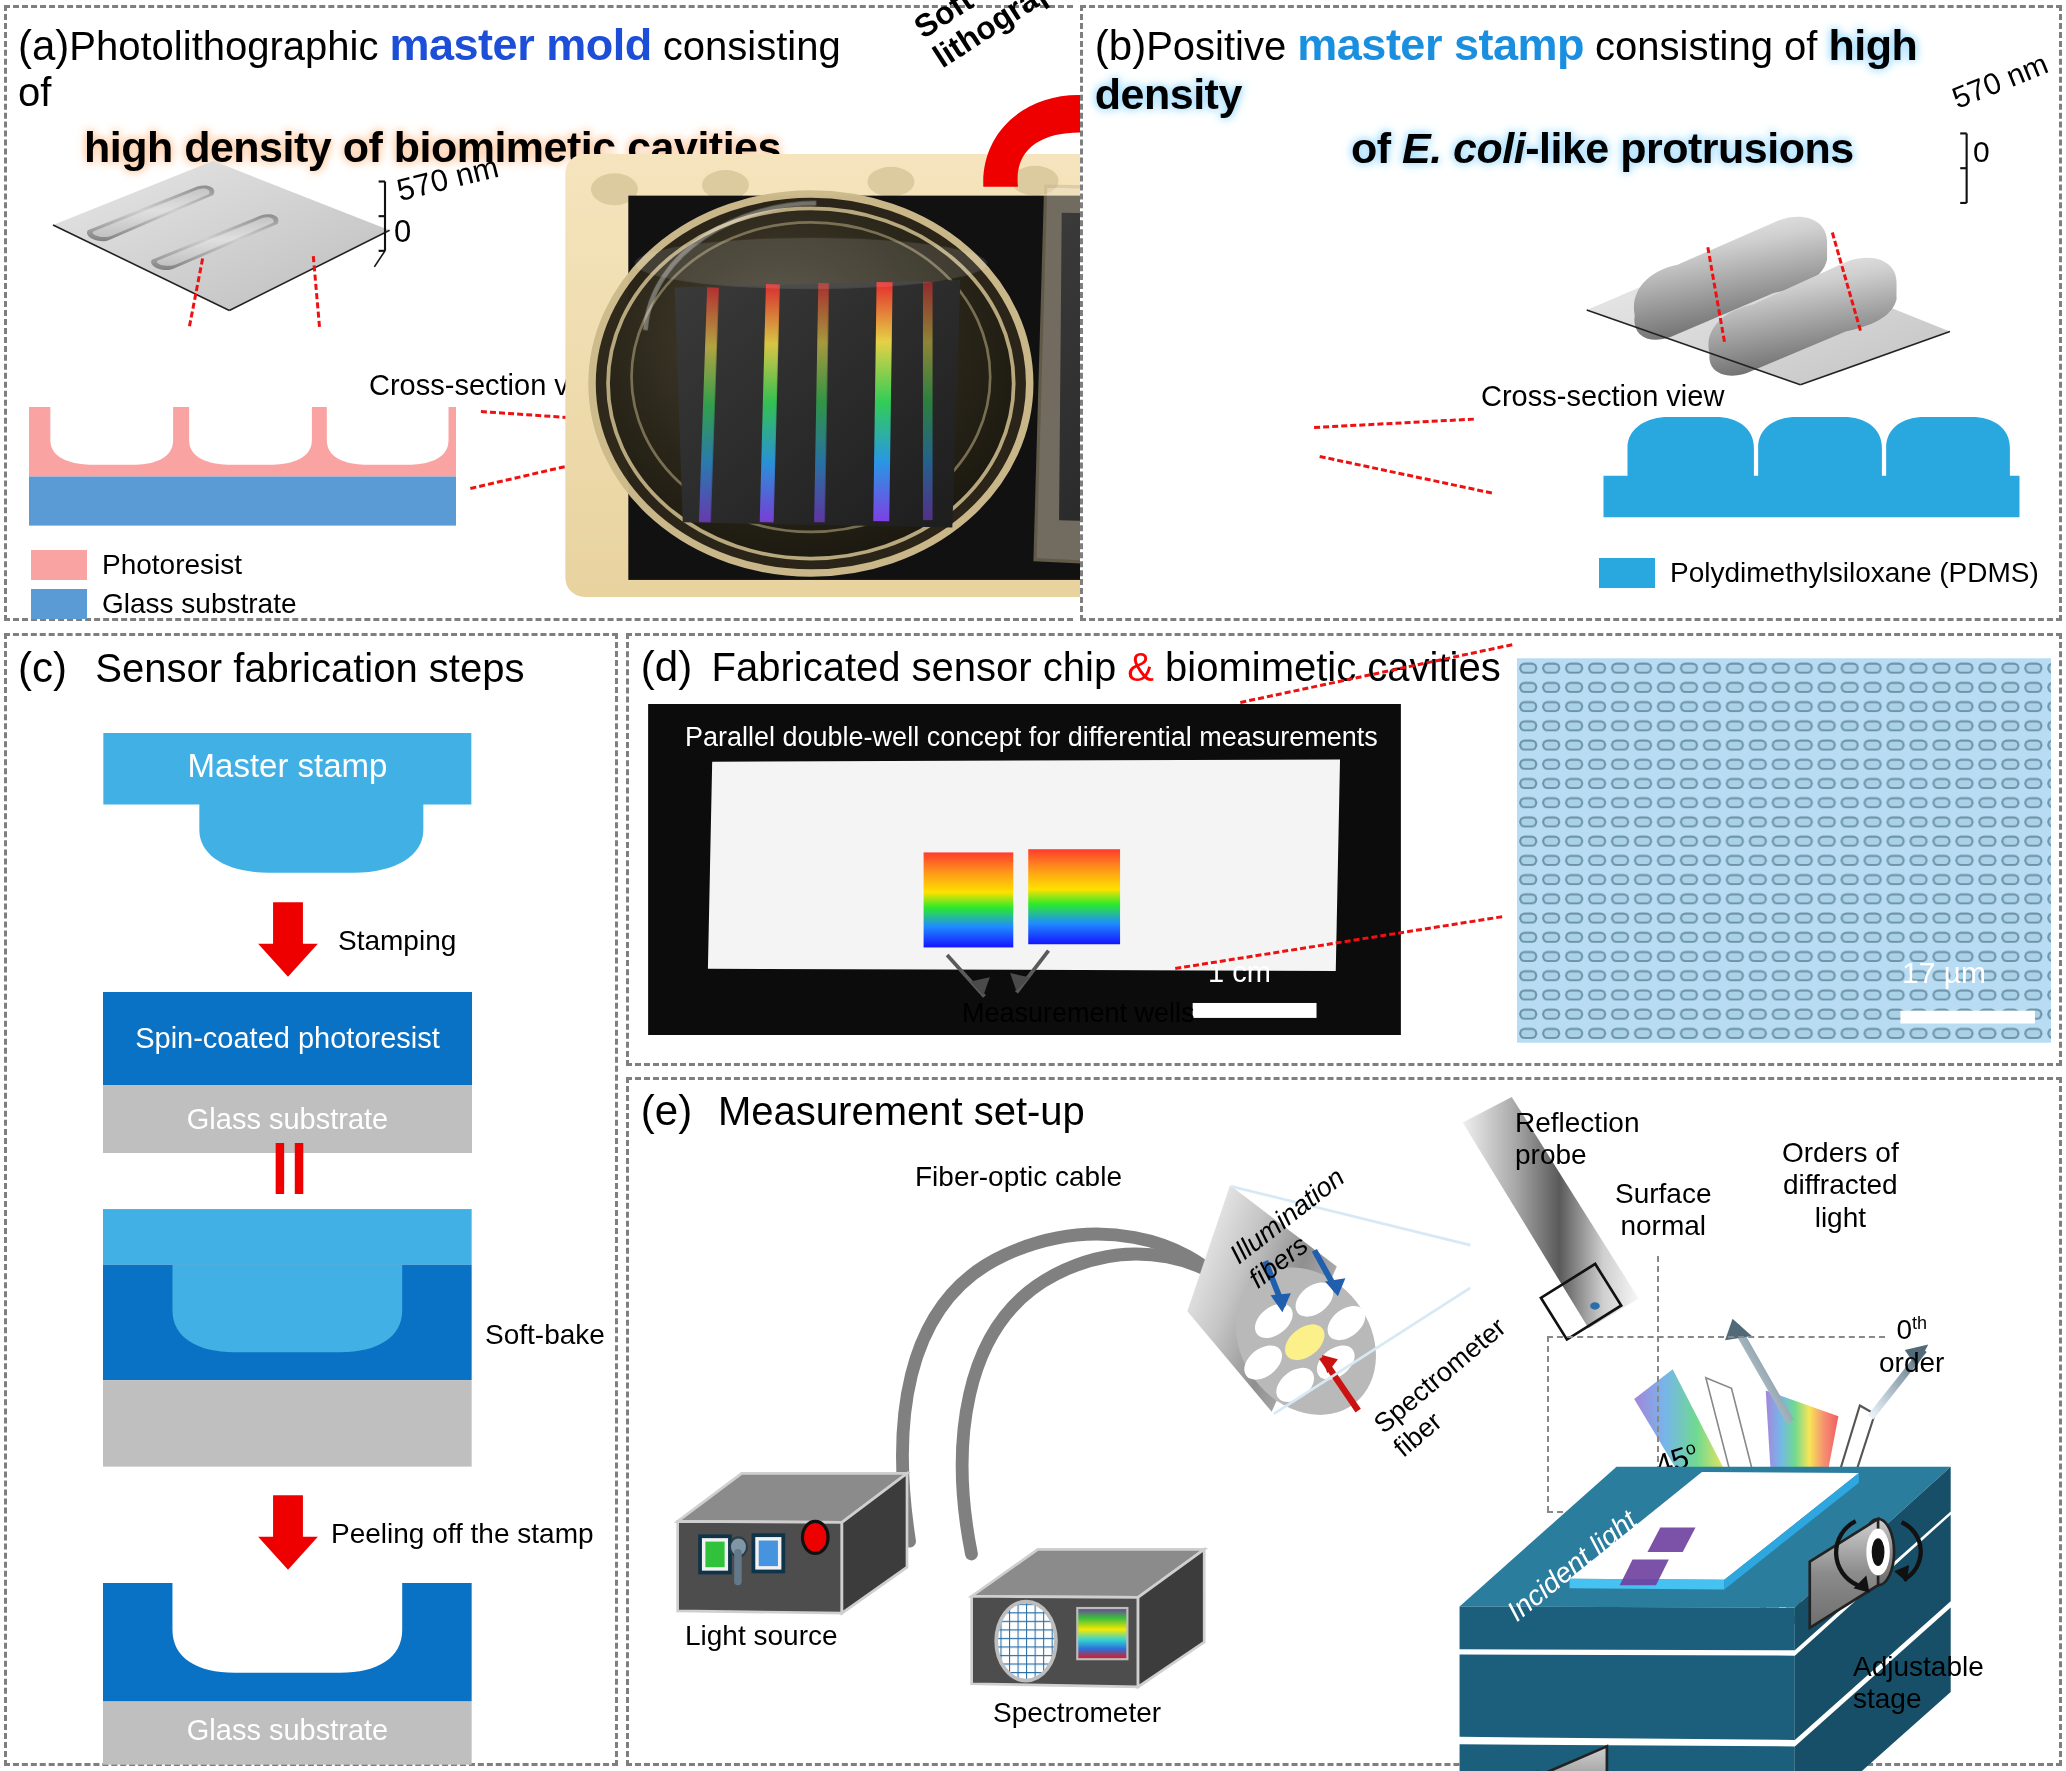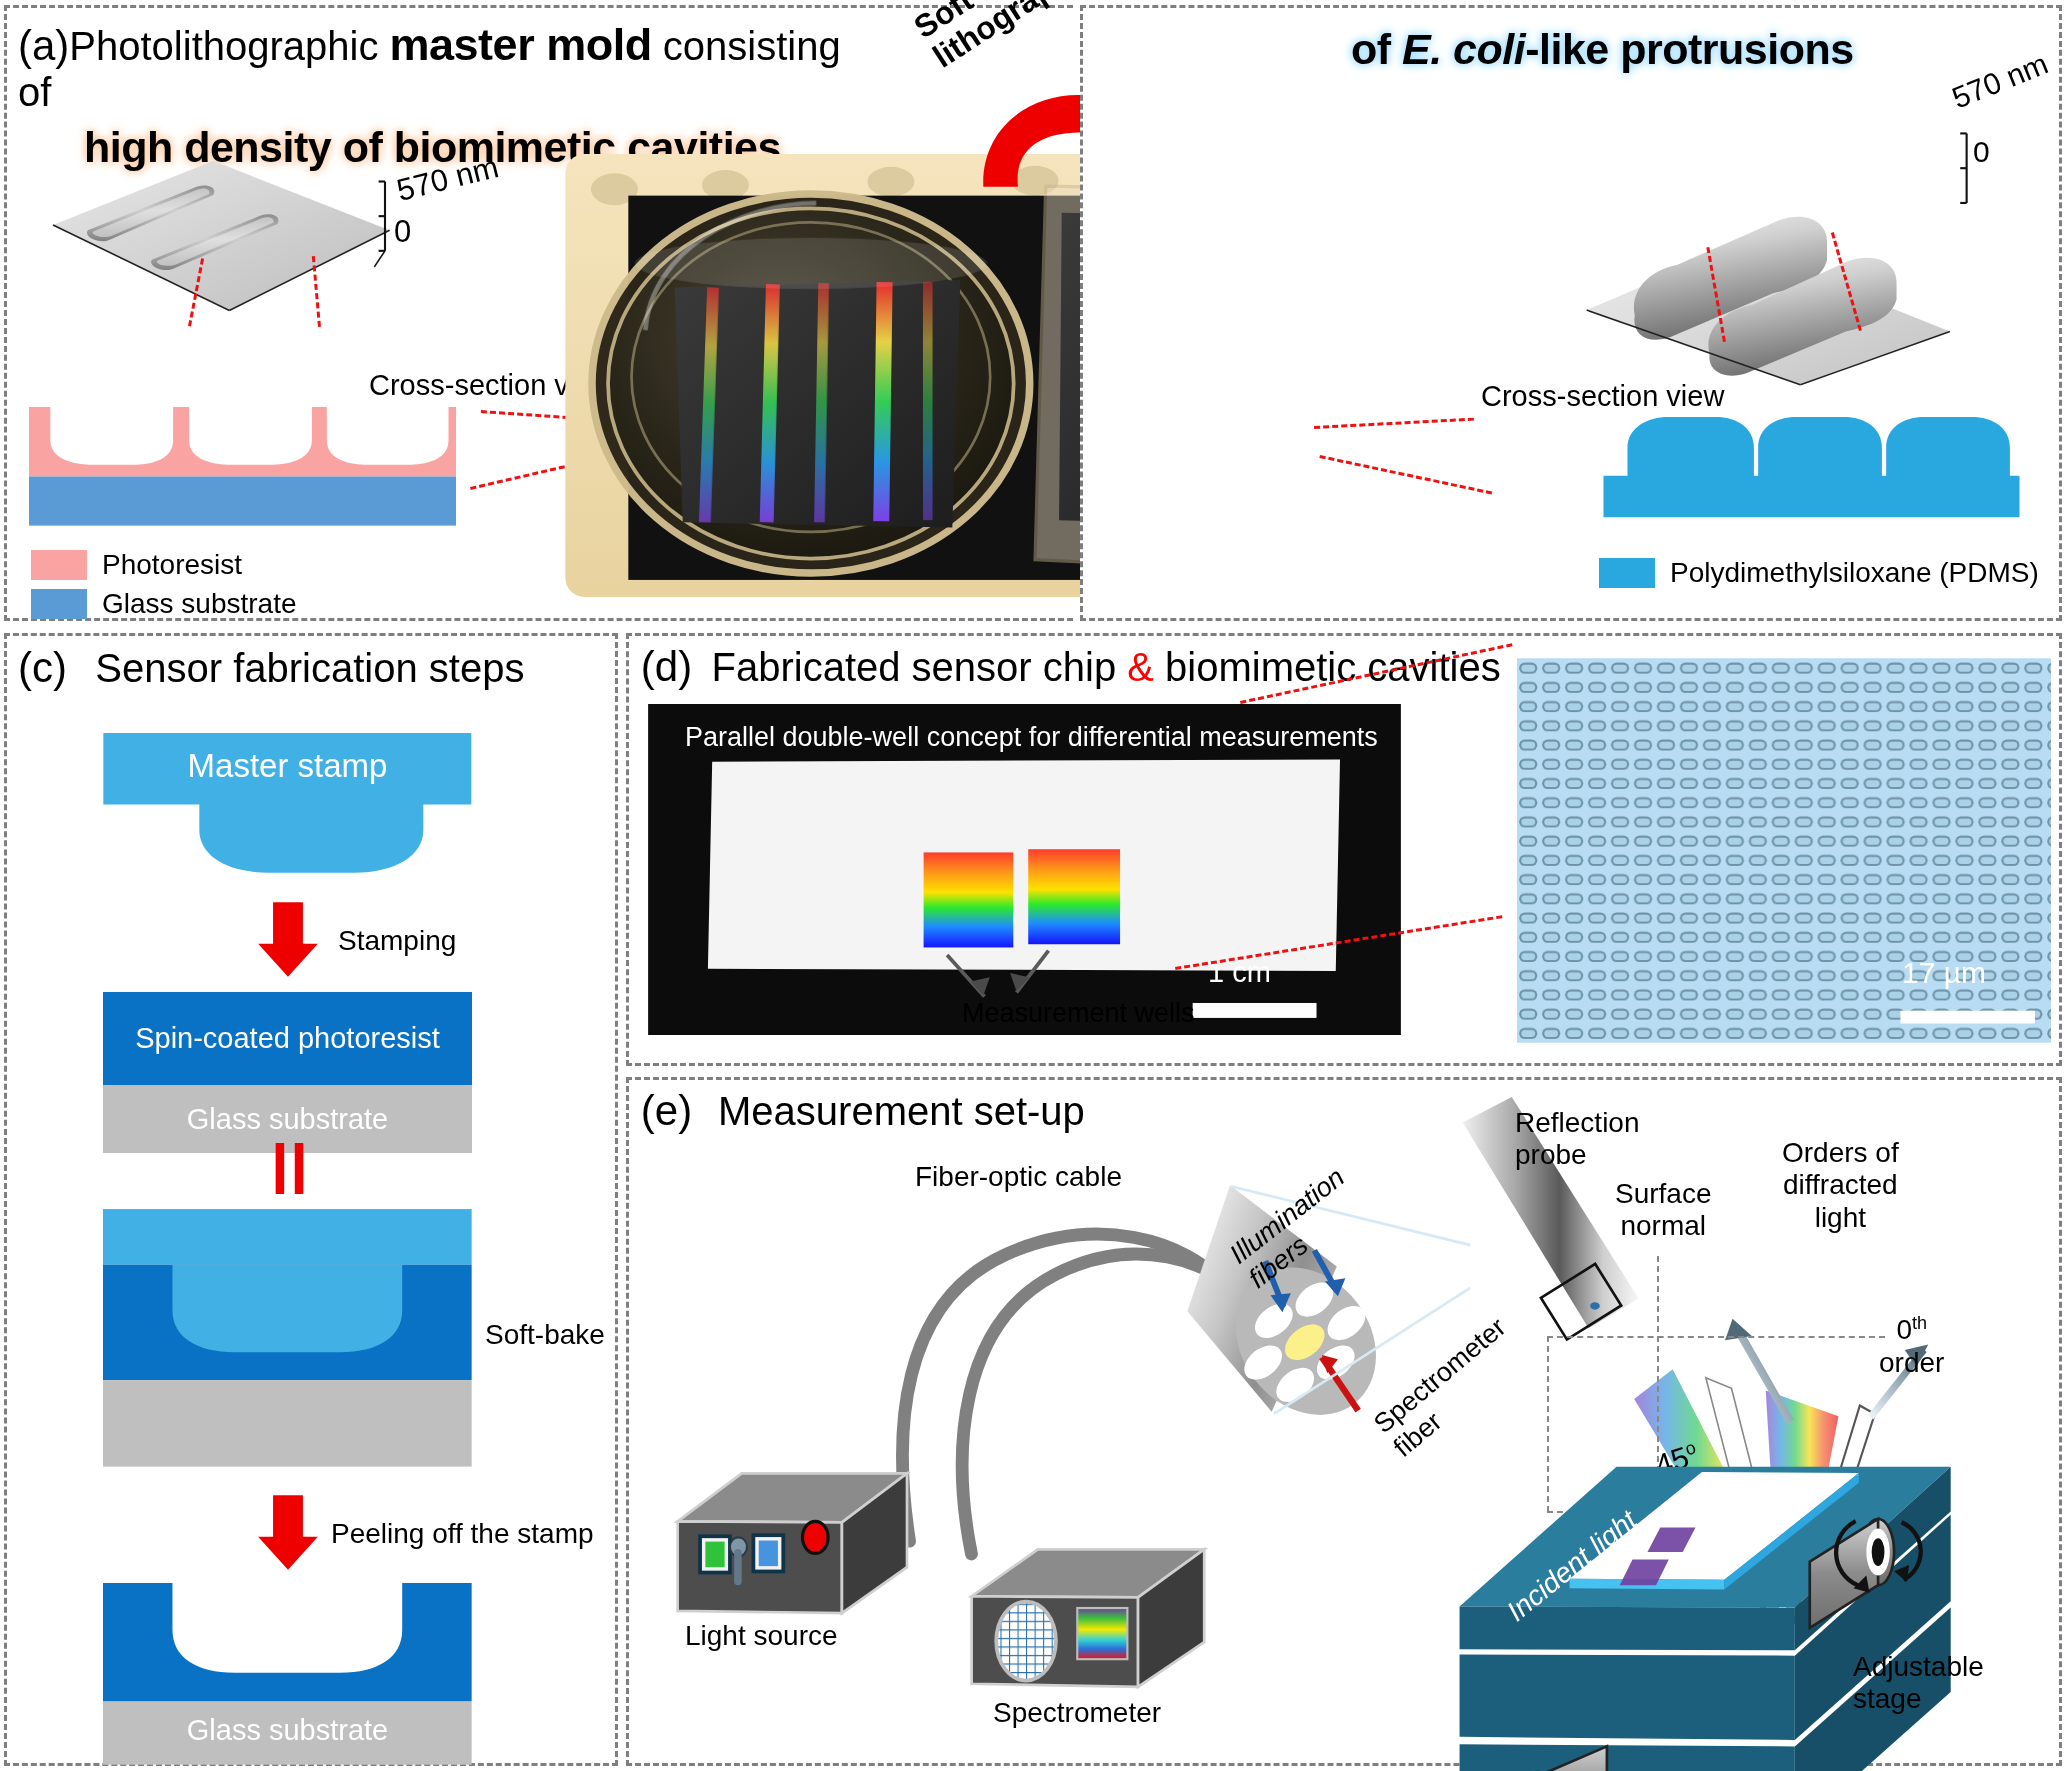--- a/index.html
+++ b/index.html
@@ -5,21 +5,21 @@
   * { box-sizing: border-box; margin:0; padding:0; }
   html,body { background:#ffffff; }
   body {
     width:2066px; height:1772px; position:relative;
     font-family:"Liberation Sans", sans-serif;
     color:#000; overflow:hidden;
   }
   .panel { position:absolute; border:3.2px dashed #7f7f7f; background:#fff; }
   .plabel { font-size:42px; font-weight:400; line-height:1; white-space:nowrap;}
   .ttl { font-size:40px; line-height:1.12; }
-  .b-red { color:#000000; font-weight:bold; font-size:45px; letter-spacing:-0.5px;}
+  .b-red { color:#1d4ed8; font-weight:bold; font-size:45px; letter-spacing:-0.5px;}
   .b-blue { color:#1a8fe0; font-weight:bold; font-size:45px; letter-spacing:-0.5px;}
   .glowO { font-weight:bold; font-size:43px; text-shadow:0 0 7.5px #ffc9a0,0 0 11.8px #ffc9a0; letter-spacing:-0.5px;}
   .glowB { font-weight:bold; font-size:43px; text-shadow:0 0 7.5px #9fdcff,0 0 11.8px #9fdcff; letter-spacing:-0.5px;}
   .txt { font-size:28px; }
   .legsq { width:56px; height:30px; display:inline-block; vertical-align:middle;}
   .rowleg { display:flex; align-items:center; gap:15px; margin-top:7.5px;}
   .dashred { position:absolute; border-top:3.7px dashed #ee1111; transform-origin:0 0;}
   .dashgray{ position:absolute; border-top:2.7px dashed #888; }
   .dashgrayV{ position:absolute; border-left:2.7px dashed #888; }
   svg { display:block; overflow:visible; }
@@ -165,20 +165,23 @@
 <div style="position:absolute;left:908px;top:16px;transform:rotate(-33deg);transform-origin:0 0;font-size:32px;font-weight:bold;line-height:1.1;">
   <div>Soft</div>
   <div>lithography</div>
 </div>
 <svg style="position:absolute;left:970px;top:64px;" width="224" height="123" viewBox="0 0 420 230">
   <path d="M25,230 C20,110 130,40 245,62 L250,30 L360,105 L250,168 L252,132 C165,118 80,140 90,230 Z" fill="#ee0000"></path>
 </svg>
 
 <div class="panel" style="left:1080px; top:5.3px; width:982px; height:616px;">
   <div style="position:absolute; left:11.8px; top:11.8px; width:956px;">
+    <div class="ttl">
+      <span class="plabel">(b)</span><span>Positive </span><span class="b-blue">master stamp</span><span> consisting of </span><span class="glowB">high density</span>
+    </div>
     <div style="margin-top:5.3px; margin-left:59px;text-align:center;">
       <span class="glowB">of </span><span class="glowB" style="font-style:italic;">E. coli</span><span class="glowB">-like protrusions</span>
     </div>
   </div>
 </div>
 
 <svg style="position:absolute;left:1576px;top:155px;" width="406" height="230" viewBox="0 0 760 430">
   <defs>
     <linearGradient id="afmG2" x1="0" y1="0" x2="1" y2="1">
       <stop offset="0" stop-color="#ececec"></stop>

